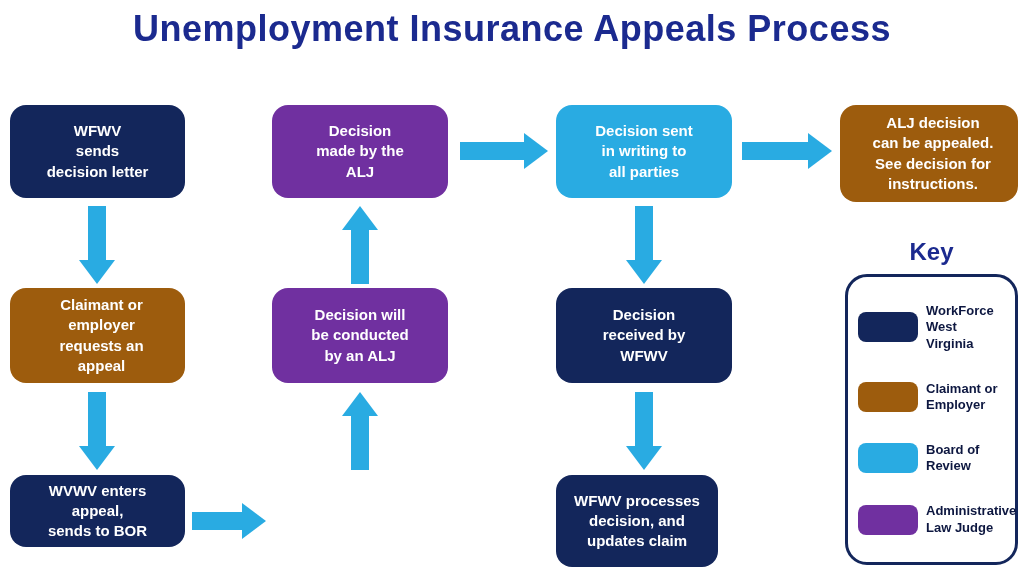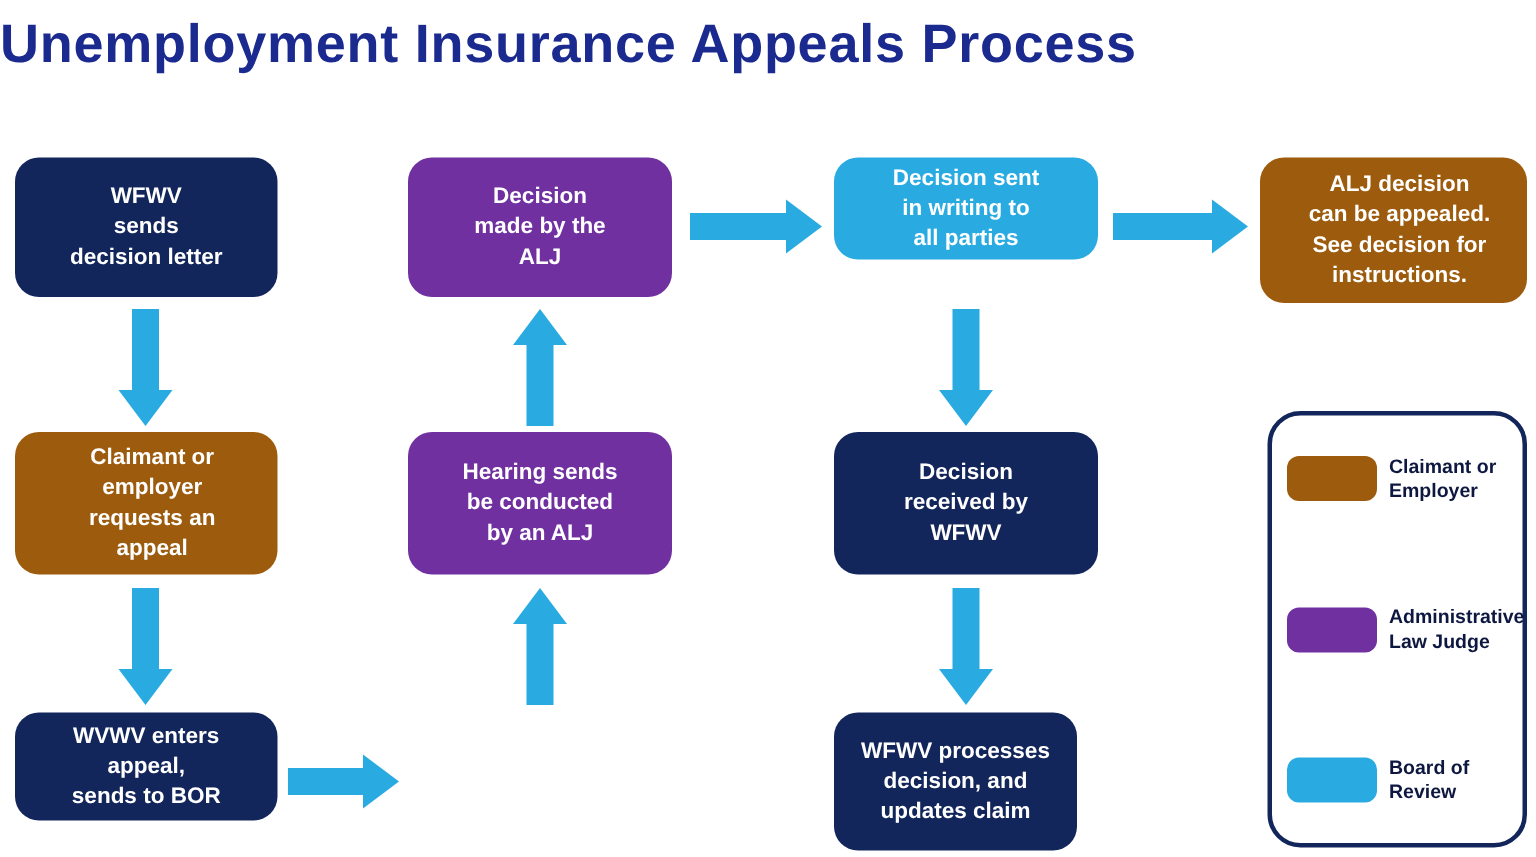--- a/index.html
+++ b/index.html
@@ -12,21 +12,21 @@
     height: 571px;
     background: #ffffff;
     overflow: hidden;
   }
 
   .title {
     position: absolute;
     top: 8px;
     left: 0;
     width: 100%;
-    text-align: left;
+    text-align: center;
     font-size: 36px;
     font-weight: bold;
     color: var(--title, #1B2A8F);
     letter-spacing: 0.5px;
   }
 
   .box {
     position: absolute;
     border-radius: 16px;
     display: flex;
@@ -147,37 +147,37 @@
 made by the
 ALJ</span>
   </div>
 
   <div class="arrow up" style="left:342px; top:206px; width:36px; height:78px;">
     <div class="shaft"></div>
     <div class="head"></div>
   </div>
 
   <div class="box fill-purple" style="left:272px; top:288px; width:176px; height:95px;">
-    <span class="box-text">Hearing sends
+    <span class="box-text">Decision will
 be conducted
 by an ALJ</span>
   </div>
 
   <div class="arrow up" style="left:342px; top:392px; width:36px; height:78px;">
     <div class="shaft"></div>
     <div class="head"></div>
   </div>
 
 
   <div class="arrow right" style="left:460px; top:133px; width:88px; height:36px;">
     <div class="shaft"></div>
     <div class="head"></div>
   </div>
 
-  <div class="box fill-cyan" style="left:556px; top:105px; width:176px; height:68px;">
+  <div class="box fill-cyan" style="left:556px; top:105px; width:176px; height:93px;">
     <span class="box-text">Decision sent
 in writing to
 all parties</span>
   </div>
 
   <div class="arrow down" style="left:626px; top:206px; width:36px; height:78px;">
     <div class="shaft"></div>
     <div class="head"></div>
   </div>
 
@@ -203,32 +203,38 @@
     <div class="head"></div>
   </div>
 
   <div class="box fill-brown" style="left:840px; top:105px; width:178px; height:97px;">
     <span class="box-text">ALJ decision
 can be appealed.
 See decision for
 instructions.</span>
   </div>
 
+  <div class="key-title">Key</div>
 
   <div class="key-box">
+    <div class="key-item">
+      <span class="key-swatch fill-navy"></span>
+      <span class="key-label">WorkForce
+West Virginia</span>
+    </div>
     <div class="key-item">
       <span class="key-swatch fill-brown"></span>
       <span class="key-label">Claimant or
 Employer</span>
     </div>
     <div class="key-item">
+      <span class="key-swatch fill-cyan"></span>
+      <span class="key-label">Board of
+Review</span>
+    </div>
+    <div class="key-item">
       <span class="key-swatch fill-purple"></span>
       <span class="key-label">Administrative
 Law Judge</span>
     </div>
-    <div class="key-item">
-      <span class="key-swatch fill-cyan"></span>
-      <span class="key-label">Board of
-Review</span>
-    </div>
   </div>
 
 </div>
 
 </body></html>

